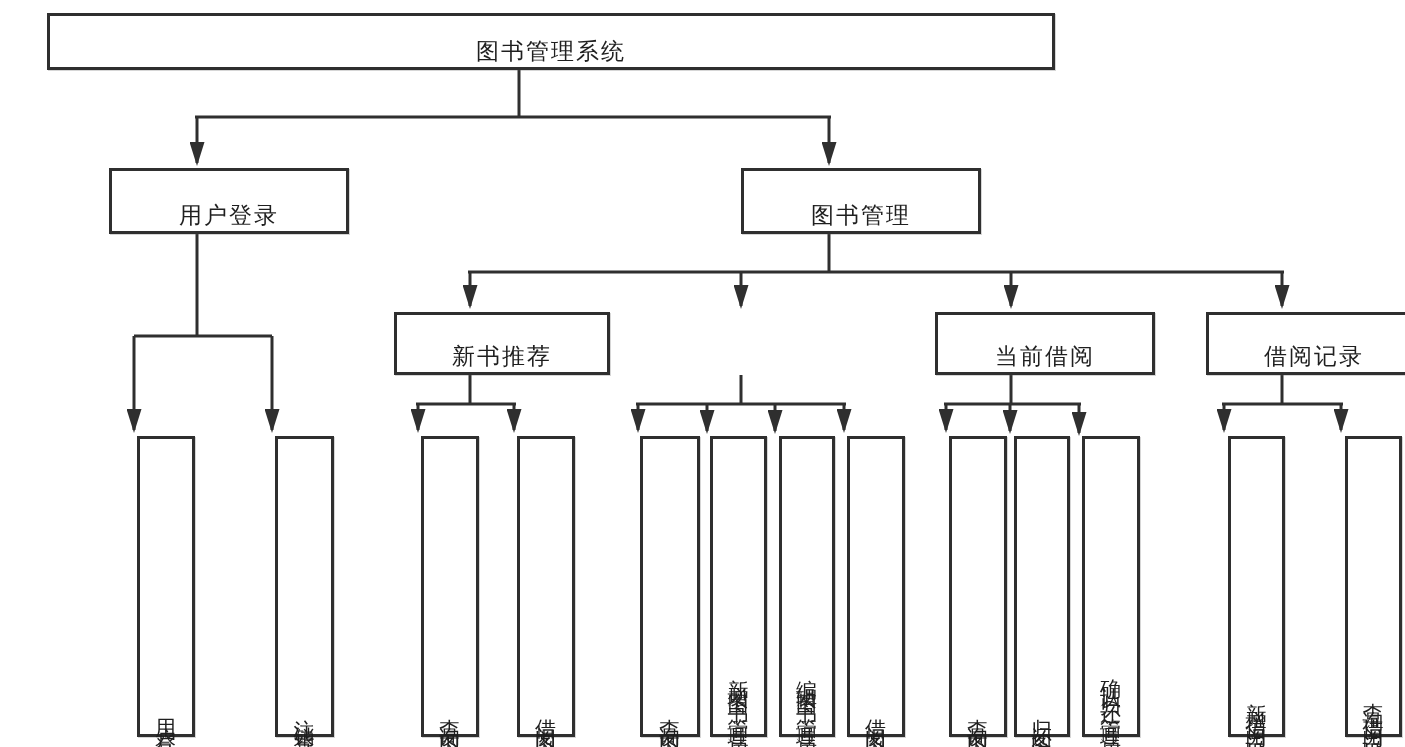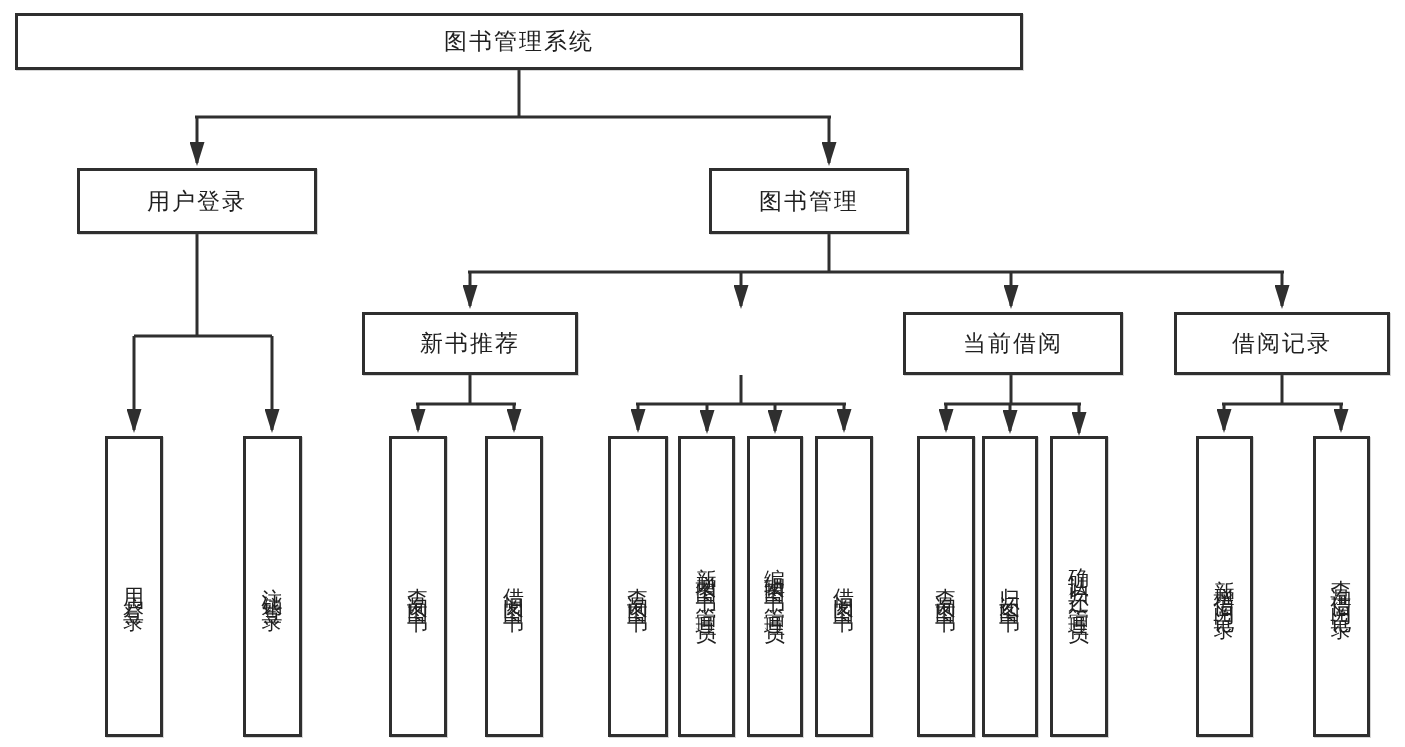--- a/index.html
+++ b/index.html
@@ -17,23 +17,24 @@
     overflow:hidden;
   }
   .wires{position:absolute;left:0;top:0;width:1405px;height:747px;pointer-events:none;}
   .wires line{stroke:var(--line);stroke-width:3;}
   .wires .ah{fill:var(--line);stroke:none;}
   .box{
     position:absolute;
     box-sizing:border-box;
     border:3px solid var(--line);
     background:#fff;
-    display:flex;align-items:center;justify-content:center;
+    display:flex;align-items:flex-end;justify-content:center;
     color:var(--text);
     box-shadow:1px 1px 0 rgba(90,90,90,.25);
+    margin-left:32px;
   }
   .hlabel{font-size:23px;letter-spacing:2px;white-space:nowrap;}
   .vlabel{
     writing-mode:vertical-rl;
     text-orientation:mixed;
     font-size:21px;
     letter-spacing:8px;
     line-height:1;
     white-space:nowrap;
   }
@@ -100,21 +101,21 @@
     <line x1="1341" y1="404" x2="1341" y2="430" marker-end="url(#ah)"></line>
   </svg>
 
   <div class="box" style="left:15px;top:13px;width:1008px;height:57px">
     <span class="hlabel">图书管理系统</span>
   </div>
 
   <div class="box" style="left:77px;top:168px;width:240px;height:66px">
     <span class="hlabel">用户登录</span>
   </div>
-  <div class="box" style="left:709px;top:168px;width:200px;height:66px">
+  <div class="box" style="left:709px;top:168px;width:240px;height:66px">
     <span class="hlabel">图书管理</span>
   </div>
 
   <div class="box" style="left:362px;top:312px;width:216px;height:63px">
     <span class="hlabel">新书推荐</span>
   </div>
   <div class="box" style="left:903px;top:312px;width:220px;height:63px">
     <span class="hlabel">当前借阅</span>
   </div>
   <div class="box" style="left:1174px;top:312px;width:216px;height:63px">

